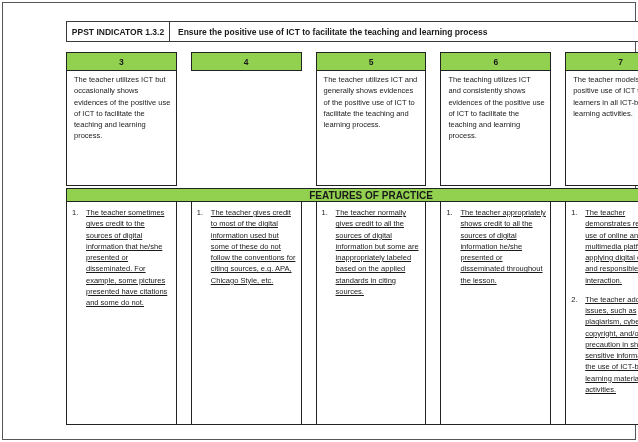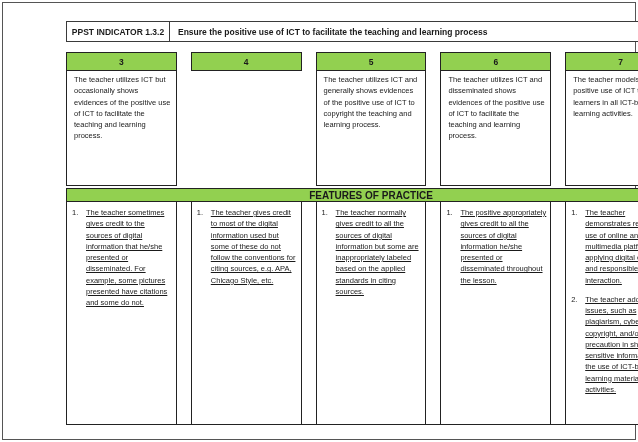--- a/index.html
+++ b/index.html
@@ -117,26 +117,26 @@
     <div class="col-head">3</div>
     <div class="col-body">The teacher utilizes ICT but occasionally shows evidences of the positive use of ICT to facilitate the teaching and learning process.</div>
   </div>
 <div class="spacer"></div>
   <div class="col">
     <div class="col-head">4</div>
   </div>
 <div class="spacer"></div>
   <div class="col">
     <div class="col-head">5</div>
-    <div class="col-body">The teacher utilizes ICT and generally shows evidences of the positive use of ICT to copyright the teaching and learning process.</div>
+    <div class="col-body">The teacher utilizes ICT and generally shows evidences of the positive use of ICT to facilitate the teaching and learning process.</div>
   </div>
 <div class="spacer"></div>
   <div class="col">
     <div class="col-head">6</div>
-    <div class="col-body">The teacher utilizes ICT and disseminated shows evidences of the positive use of ICT to facilitate the teaching and learning process.</div>
+    <div class="col-body">The teaching utilizes ICT and consistently shows evidences of the positive use of ICT to facilitate the teaching and learning process.</div>
   </div>
 <div class="spacer"></div>
   <div class="col">
     <div class="col-head">7</div>
     <div class="col-body">The teacher models the positive use of ICT to learners in all ICT-based learning activities.</div>
   </div>
 </div>
 
   <div class="band">FEATURES OF PRACTICE</div>
 
@@ -154,21 +154,21 @@
   </div>
 <div class="spacer"></div>
   <div class="fcell">
     <ol class="features">
           <li>The teacher normally gives credit to all the sources of digital information but some are inappropriately labeled based on the applied standards in citing sources.</li>
         </ol>
   </div>
 <div class="spacer"></div>
   <div class="fcell">
     <ol class="features">
-          <li>The positive appropriately gives credit to all the sources of digital information he/she presented or disseminated throughout the lesson.</li>
+          <li>The teacher appropriately shows credit to all the sources of digital information he/she presented or disseminated throughout the lesson.</li>
         </ol>
   </div>
 <div class="spacer"></div>
   <div class="fcell">
     <ol class="features">
           <li>The teacher demonstrates responsible use of online and multimedia platforms by applying digital etiquette and responsible social interaction.</li>
           <li>The teacher addresses issues, such as plagiarism, cyberbullying, copyright, and/or takes precaution in sharing sensitive information in the use of ICT-based learning materials and/or activities.</li>
         </ol>
   </div>
 </div>

